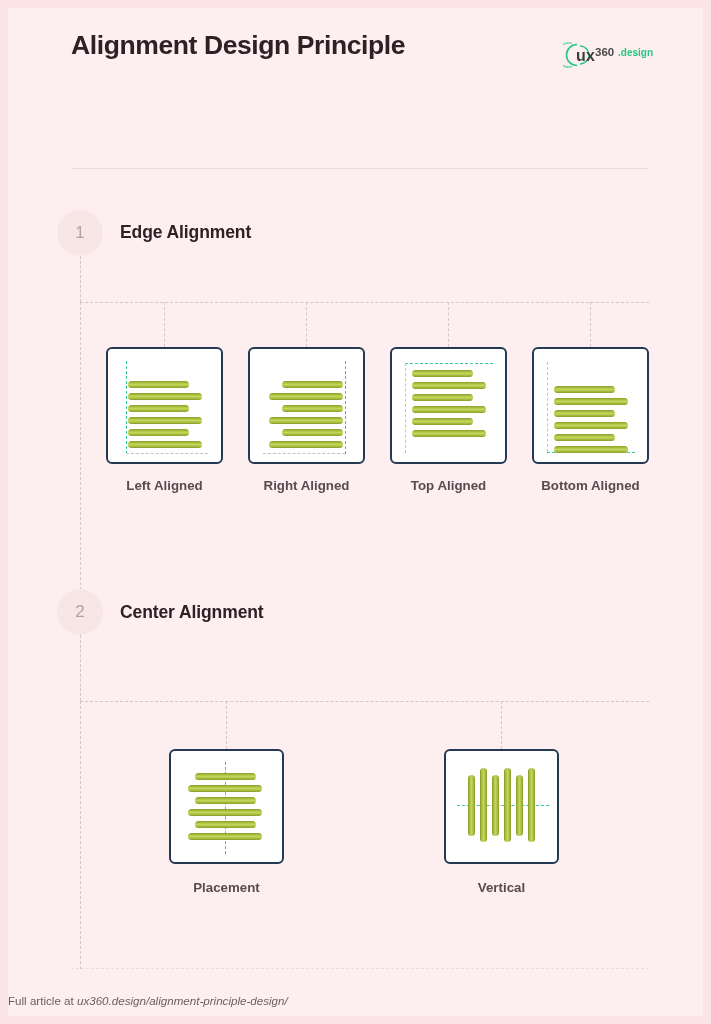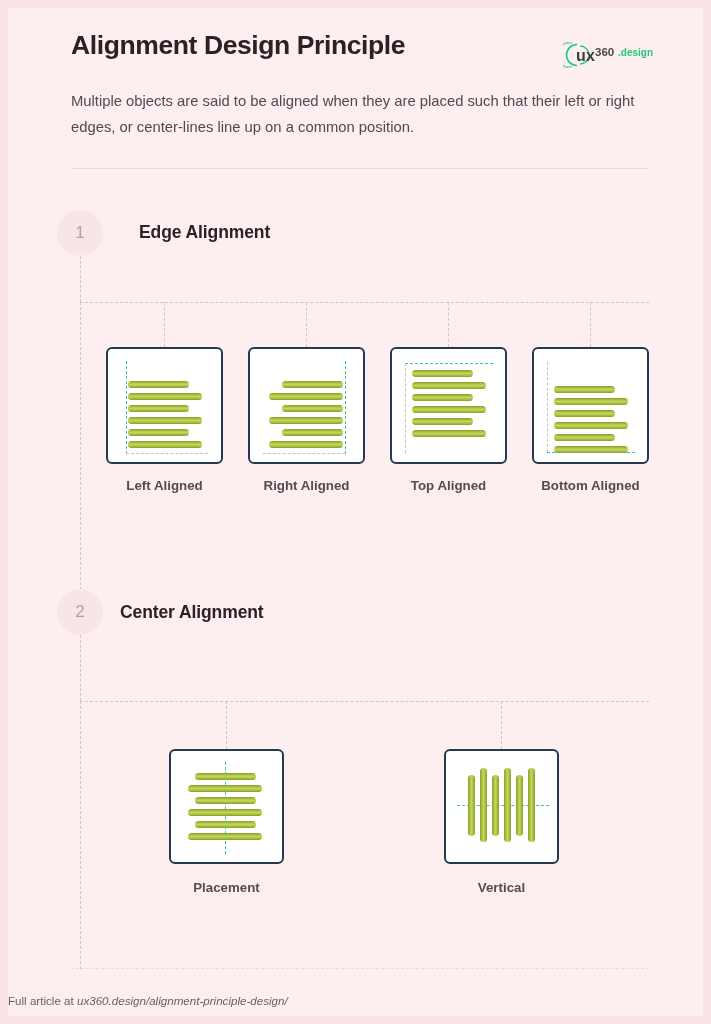--- a/index.html
+++ b/index.html
@@ -125,38 +125,37 @@
         <path d="M9 1.4 A12 12 0 1 0 9 24.6" fill="none" stroke="#22c97e" stroke-width="1.1" opacity="0.75"></path>
         <path d="M5.5 0.8 A13.2 13.2 0 1 0 5.5 25.2" fill="none" stroke="#22c97e" stroke-width="0.9" opacity="0.5"></path>
         <path d="M17 4 A9 9 0 1 1 17 22" fill="none" stroke="#22c97e" stroke-width="1.4"></path>
       </svg>
       <span class="logo-ux">ux</span>
       <span class="logo-360">360</span>
       <span class="logo-design">.design</span>
     </div>
   </div>
 
-  <div class="intro">Multiple objects are said to be aligned when they are placed such that their left or right edges, or center-lines line up on a common position.</div>
   <div class="hr"></div>
 
   <div class="vline" style="left:72px; top:248px; height:46px;"></div>
 
   <div class="hline" style="left:72px; top:294px; width:569px;"></div>
 
   <div class="vline" style="left:156px; top:294px; height:45px;"></div>
   <div class="vline" style="left:298px; top:294px; height:45px;"></div>
   <div class="vline" style="left:440px; top:294px; height:45px;"></div>
   <div class="vline" style="left:582px; top:294px; height:45px;"></div>
 
   <div class="vline" style="left:72px; top:294px; height:298px;"></div>
 
   <div class="num-circle" style="left:49px; top:202px;">
     <span>1</span>
   </div>
-  <div class="sec-title" style="left:112px; top:214px;margin-left:19px;">Edge Alignment</div>
+  <div class="sec-title" style="left:112px; top:214px;">Edge Alignment</div>
 
   <div class="card" style="left:98px; top:339px; width:117px; height:117px;">
     <div class="card-inner">
       <div class="g-v" style="left:18px; top:12px; height:93px;"></div>
       <div class="g-h-gray" style="left:18px; top:104px; width:82px;"></div>
       <div class="bar" style="left:20px; top:32px; width:61px;"></div>
       <div class="bar" style="left:20px; top:44px; width:74px;"></div>
       <div class="bar" style="left:20px; top:56px; width:61px;"></div>
       <div class="bar" style="left:20px; top:68px; width:74px;"></div>
       <div class="bar" style="left:20px; top:80px; width:61px;"></div>

